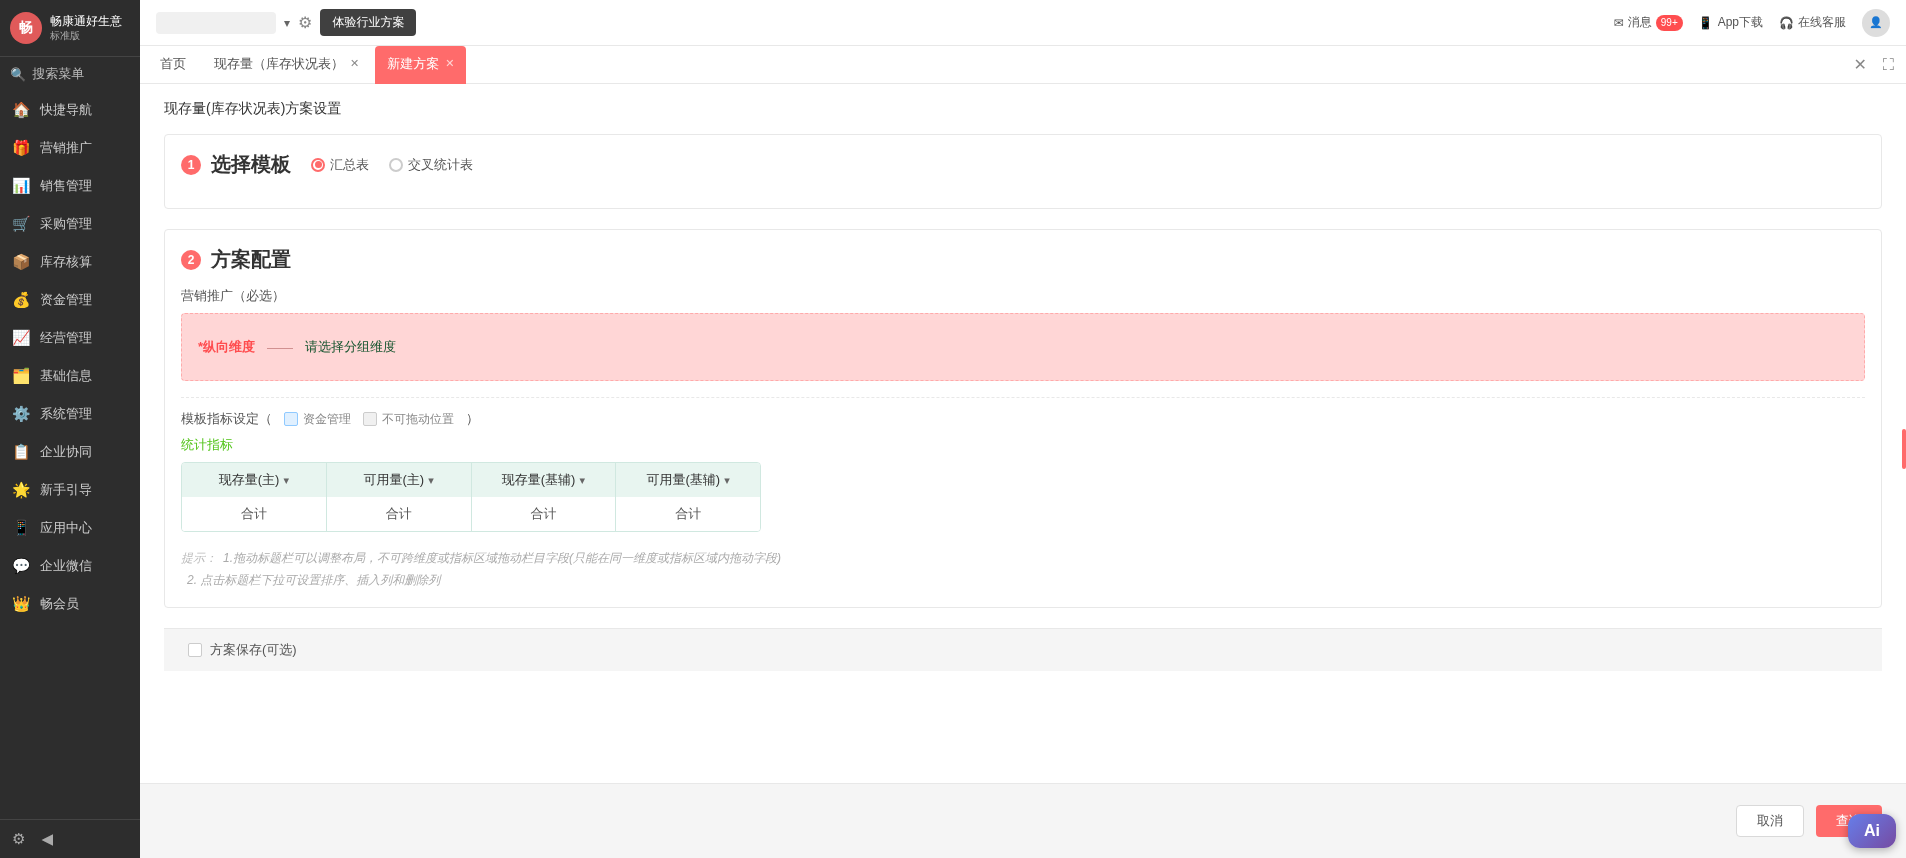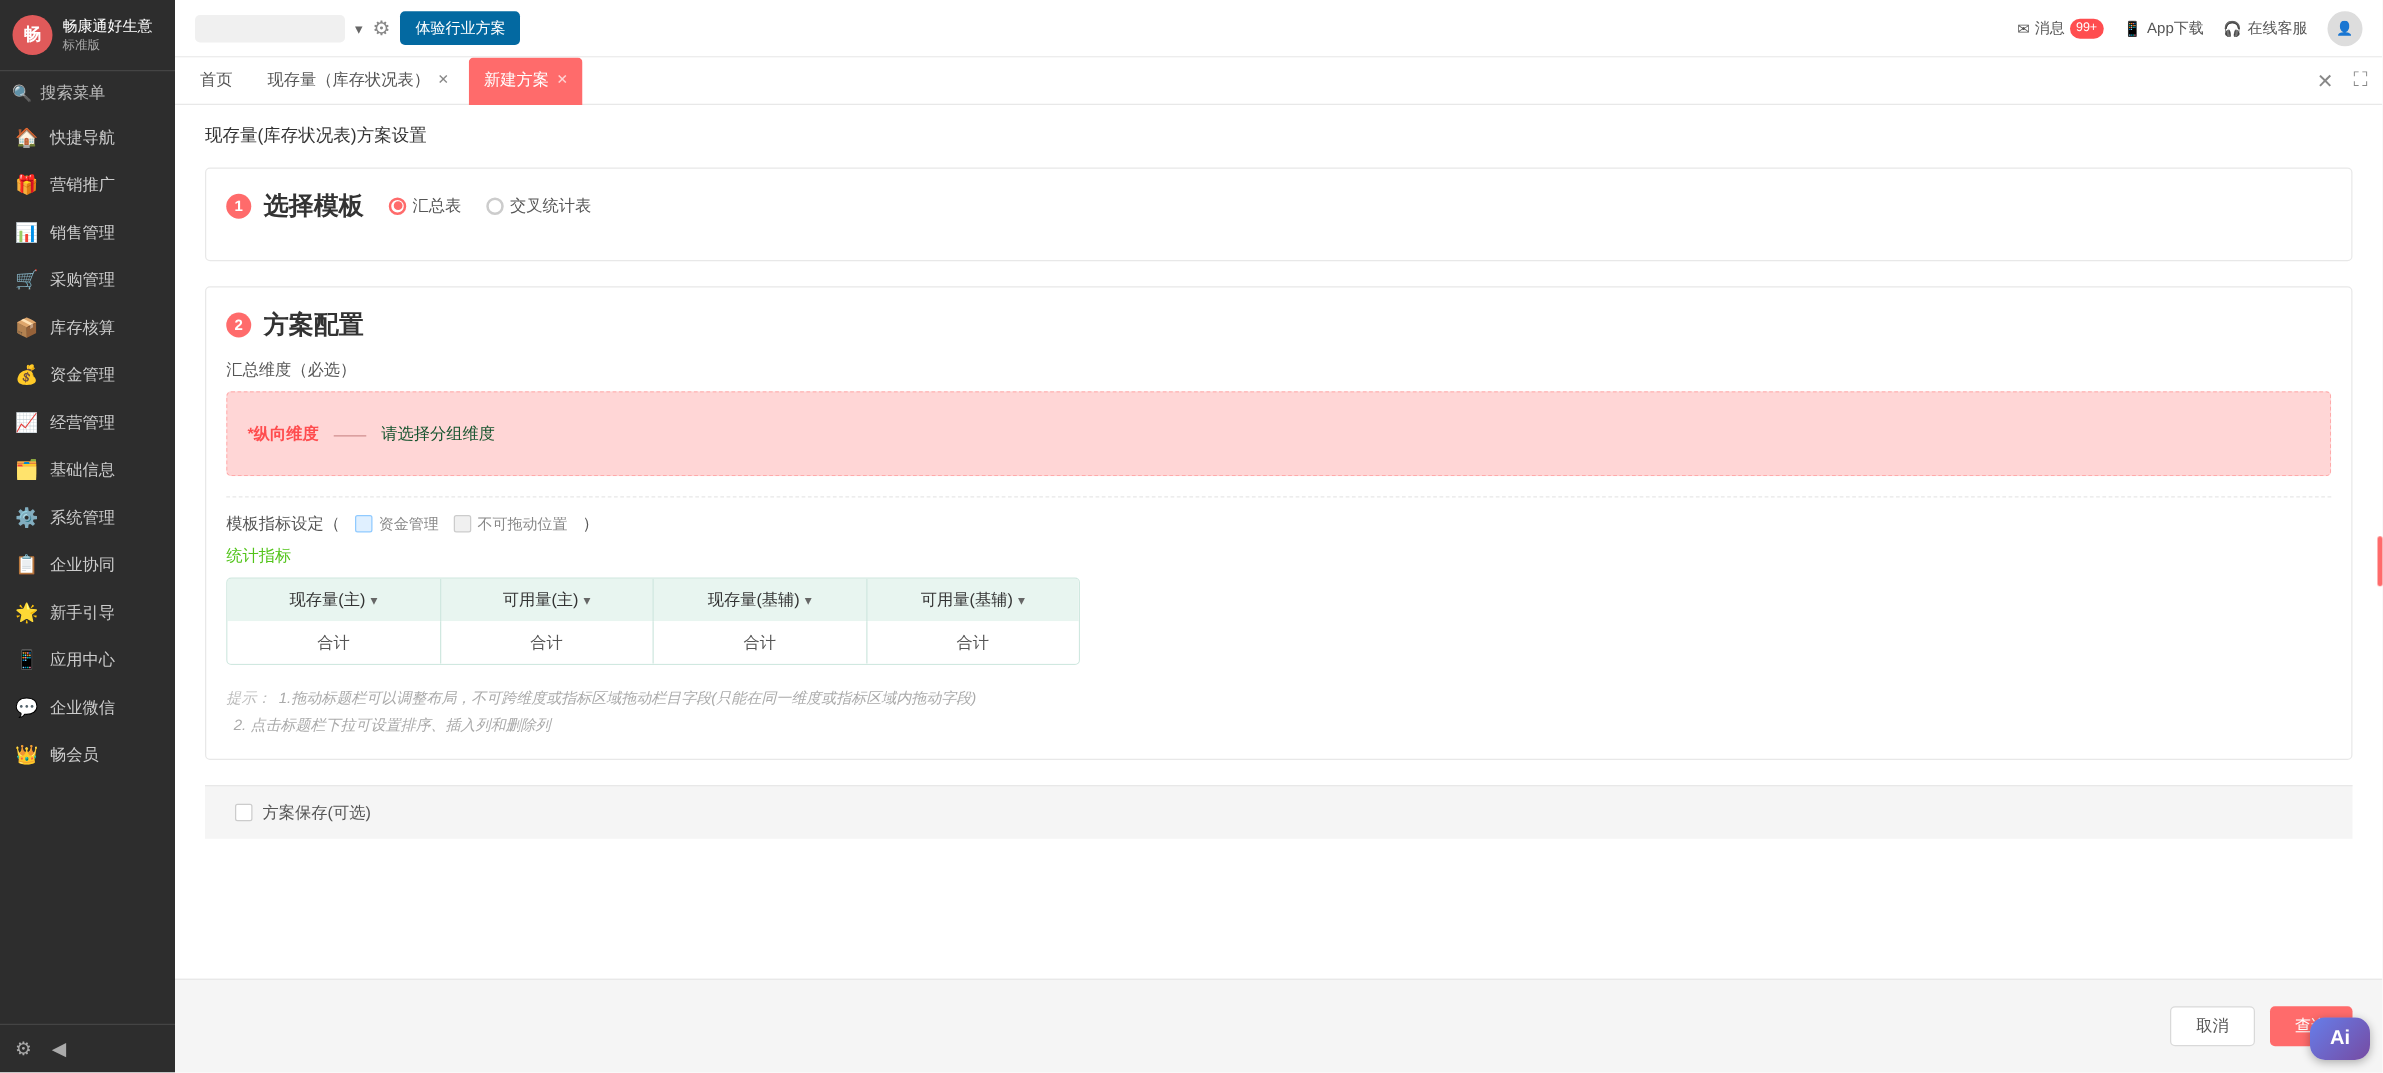--- a/index.html
+++ b/index.html
@@ -76,21 +76,21 @@
       display: flex; align-items: center; gap: 8px; flex: 1;
     }
     .topbar-path-input {
       background: #f0f0f0; border: none; border-radius: 4px;
       padding: 4px 8px; font-size: 12px; color: #666;
       width: 120px;
     }
     .topbar-dropdown { font-size: 12px; color: #666; cursor: pointer; }
     .topbar-gear { font-size: 16px; color: #888; cursor: pointer; }
     .topbar-trial-btn {
-      background: #0369a1; color: #fff;
+      background: #404040; color: #fff;
       border: none; border-radius: 4px;
       padding: 5px 12px; font-size: 12px; cursor: pointer;
     }
     .topbar-right {
       display: flex; align-items: center; gap: 16px;
     }
     .topbar-right-item {
       display: flex; align-items: center; gap: 4px;
       color: #555; font-size: 12px; cursor: pointer;
     }
@@ -220,21 +220,21 @@
 
     
     .stats-section-label {
       color: #52c41a; font-size: 13px; font-weight: 500;
       margin-bottom: 8px;
     }
     .stats-table {
       border: 1px solid #d0e8e0;
       border-radius: 4px;
       overflow: hidden;
-      width: 683px;
+      width: 580px;
     }
     .stats-table-header {
       display: flex; background: #e8f5f0;
     }
     .stats-col {
       flex: 1; padding: 8px 12px;
       display: flex; align-items: center; justify-content: center;
       gap: 4px; border-right: 1px solid #d0e8e0;
       font-size: 13px; color: #333;
     }
@@ -461,21 +461,21 @@
           </div>
         </div>
       </div>
 
       <div class="section">
         <div class="section-header">
           <div class="step-badge">2</div>
           <span class="section-title">方案配置</span>
         </div>
 
-        <div class="subsection-label">汇总维度（必选）</div>
+        <div class="subsection-label">营销推广（必选）</div>
 
         <div class="dim-box">
           <span class="dim-required">*纵向维度</span>
           <span class="dim-arrow">——</span>
           <span class="dim-placeholder">请选择分组维度</span>
         </div>
 
         <hr class="divider">
 
         <div class="indicators-label">

